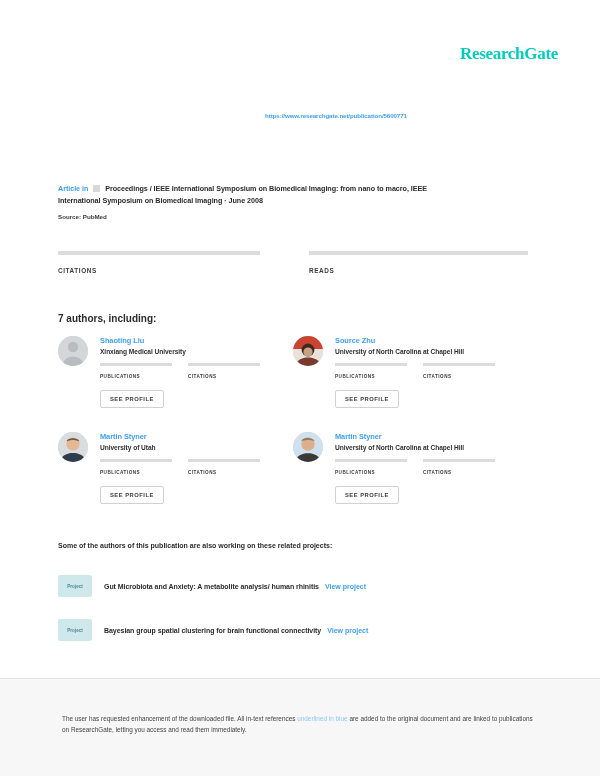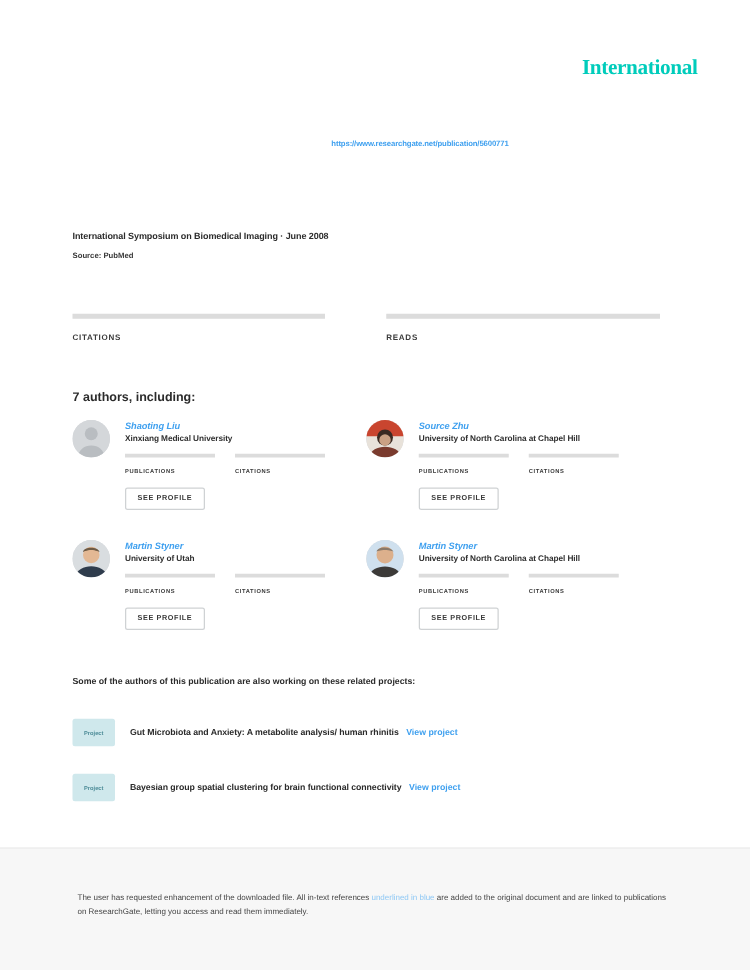--- a/index.html
+++ b/index.html
@@ -151,21 +151,20 @@
     background: #d4d7da;
   }
   .avatar svg { display: block; width: 30px; height: 30px; }
   .author-name {
     position: absolute;
     left: 42px; top: 2px;
     font-size: 7.4px;
     font-weight: bold;
     color: #3fa0ef;
     letter-spacing: -0.05px;
-    font-style: italic;
   }
   .author-affil {
     position: absolute;
     left: 42px; top: 14px;
     font-size: 6.6px;
     font-weight: bold;
     color: #2f2f2f;
     letter-spacing: -0.05px;
   }
   .author-stats {
@@ -292,28 +291,34 @@
     color: #8ec8f5;
     text-decoration: none;
   }
 </style>
 </head>
 <body>
 
 <div class="page">
 
   <div class="brand-row">
-    <div class="brand">International</div>
+    <div class="brand">ResearchGate</div>
   </div>
 
   <div class="url-row">
     <a class="pub-url" href="#">https://www.researchgate.net/publication/5600771</a>
   </div>
 
   <div class="article-meta">
+    <div class="article-line">
+      <span class="article-kind">Article</span>
+      <span class="article-kind">in</span>
+      <span class="meta-sep"></span>
+      <span>Proceedings / IEEE International Symposium on Biomedical Imaging: from nano to macro, IEEE</span>
+    </div>
     <div class="article-line">International Symposium on Biomedical Imaging · June 2008</div>
     <div class="source-line">Source: PubMed</div>
   </div>
 
   <div class="stats">
     <div class="stat-col">
       <div class="stat-rule short"></div>
       <div class="stat-value"></div>
       <div class="stat-label">CITATIONS</div>
     </div>

